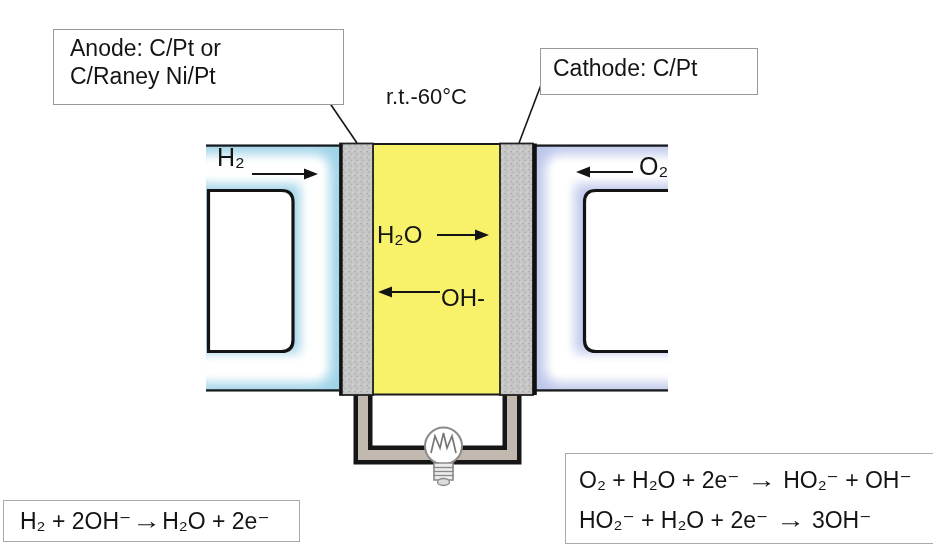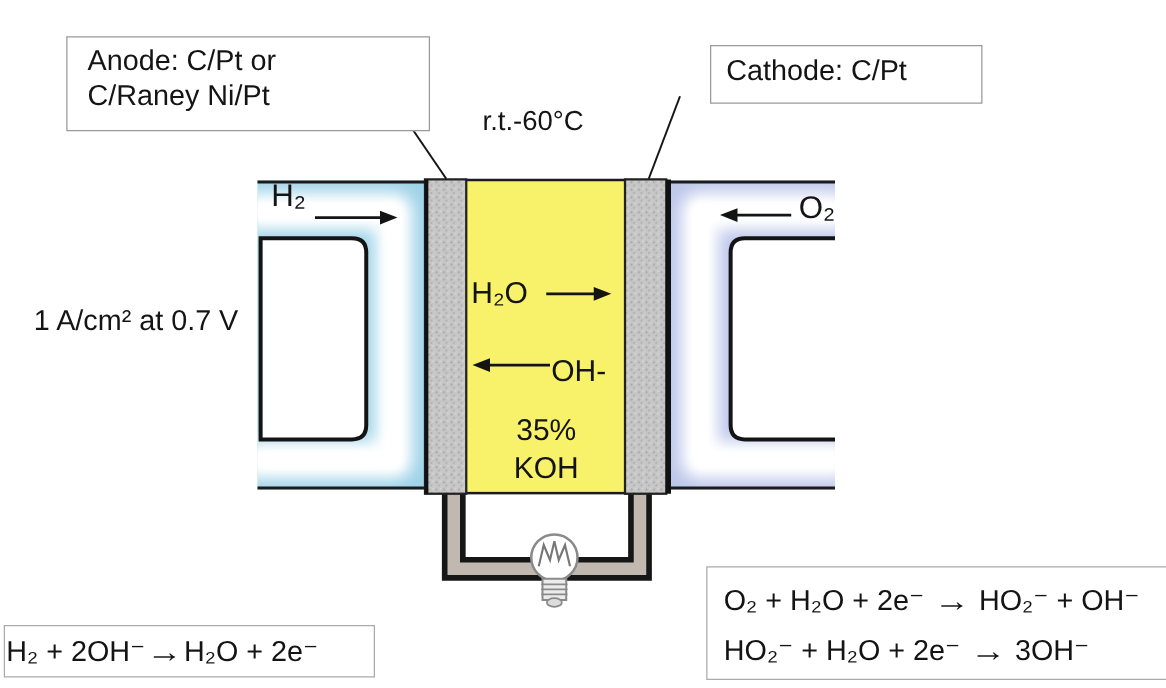--- a/index.html
+++ b/index.html
@@ -7,33 +7,33 @@
     position:relative;width:933px;height:550px;background:#ffffff;overflow:hidden;
     font-family:"Liberation Sans","DejaVu Sans",sans-serif;color:#141414;
   }
   #stage svg.diagram{position:absolute;left:0;top:0;}
   .abs{position:absolute;white-space:nowrap;}
   .callout{
     position:absolute;background:#ffffff;border:1px solid #999;
     font-size:23px;line-height:28px;color:#141414;
   }
   .callout.anode{left:53px;top:29px;width:273px;height:70px;padding:4px 0 0 16px;}
-  .callout.cathode{left:540px;top:36px;width:204px;height:40px;padding:5px 0 0 12px;margin-left:28px;}
+  .callout.cathode{left:540px;top:48px;width:204px;height:40px;padding:5px 0 0 12px;}
   .temp{left:386px;top:84px;font-size:22px;}
   .current{left:27px;top:243px;font-size:23px;}
   .gas{font-size:25px;}
   .h2{left:217px;top:143px;}
   .o2{left:639px;top:152px;}
   .h2o{left:377px;top:221px;font-size:24px;}
   .oh{left:441px;top:284px;font-size:24px;}
   .koh{left:374px;top:330px;width:126px;text-align:center;font-size:24px;line-height:30px;}
   .eqbox{
     position:absolute;background:#ffffff;border:1px solid #aaa;font-size:23px;color:#141414;
   }
-  .eqbox.left{left:3px;top:500px;width:297px;height:42px;display:flex;align-items:center;padding-left:1px;box-sizing:border-box;}
+  .eqbox.left{left:3px;top:500px;width:297px;height:42px;display:flex;align-items:center;padding-left:16px;box-sizing:border-box;}
   .eqbox.right{left:565px;top:453px;width:409px;height:91px;padding:6px 0 0 13px;line-height:40px;box-sizing:border-box;}
   .arr{font-weight:bold;display:inline-block;transform:scale(1.25,1.05);margin:0 4px;}
 </style>
 </head>
 <body>
 
 <div id="stage">
 
   <svg class="diagram" width="933" height="550" viewBox="0 0 933 550">
     <defs>
@@ -130,29 +130,24 @@
 
   <div class="callout anode">
     <div>Anode: C/Pt or</div>
     <div>C/Raney Ni/Pt</div>
   </div>
   <div class="callout cathode">
     <div>Cathode: C/Pt</div>
   </div>
 
   <div class="abs temp">r.t.-60°C</div>
-  <div class="abs current">1 A/cm² at 0.7 V</div>
   <div class="abs gas h2">H₂</div>
   <div class="abs gas o2">O₂</div>
   <div class="abs h2o">H₂O</div>
   <div class="abs oh">OH-</div>
-  <div class="abs koh">
-    <div>35%</div>
-    <div>KOH</div>
-  </div>
 
   <div class="eqbox left">
     <span>H₂ + 2OH⁻</span>
     <span class="arr">→</span>
     <span>H₂O + 2e⁻</span>
   </div>
   <div class="eqbox right">
     <div>
       <span>O₂ + H₂O + 2e⁻</span>
       <span class="arr">→</span>

